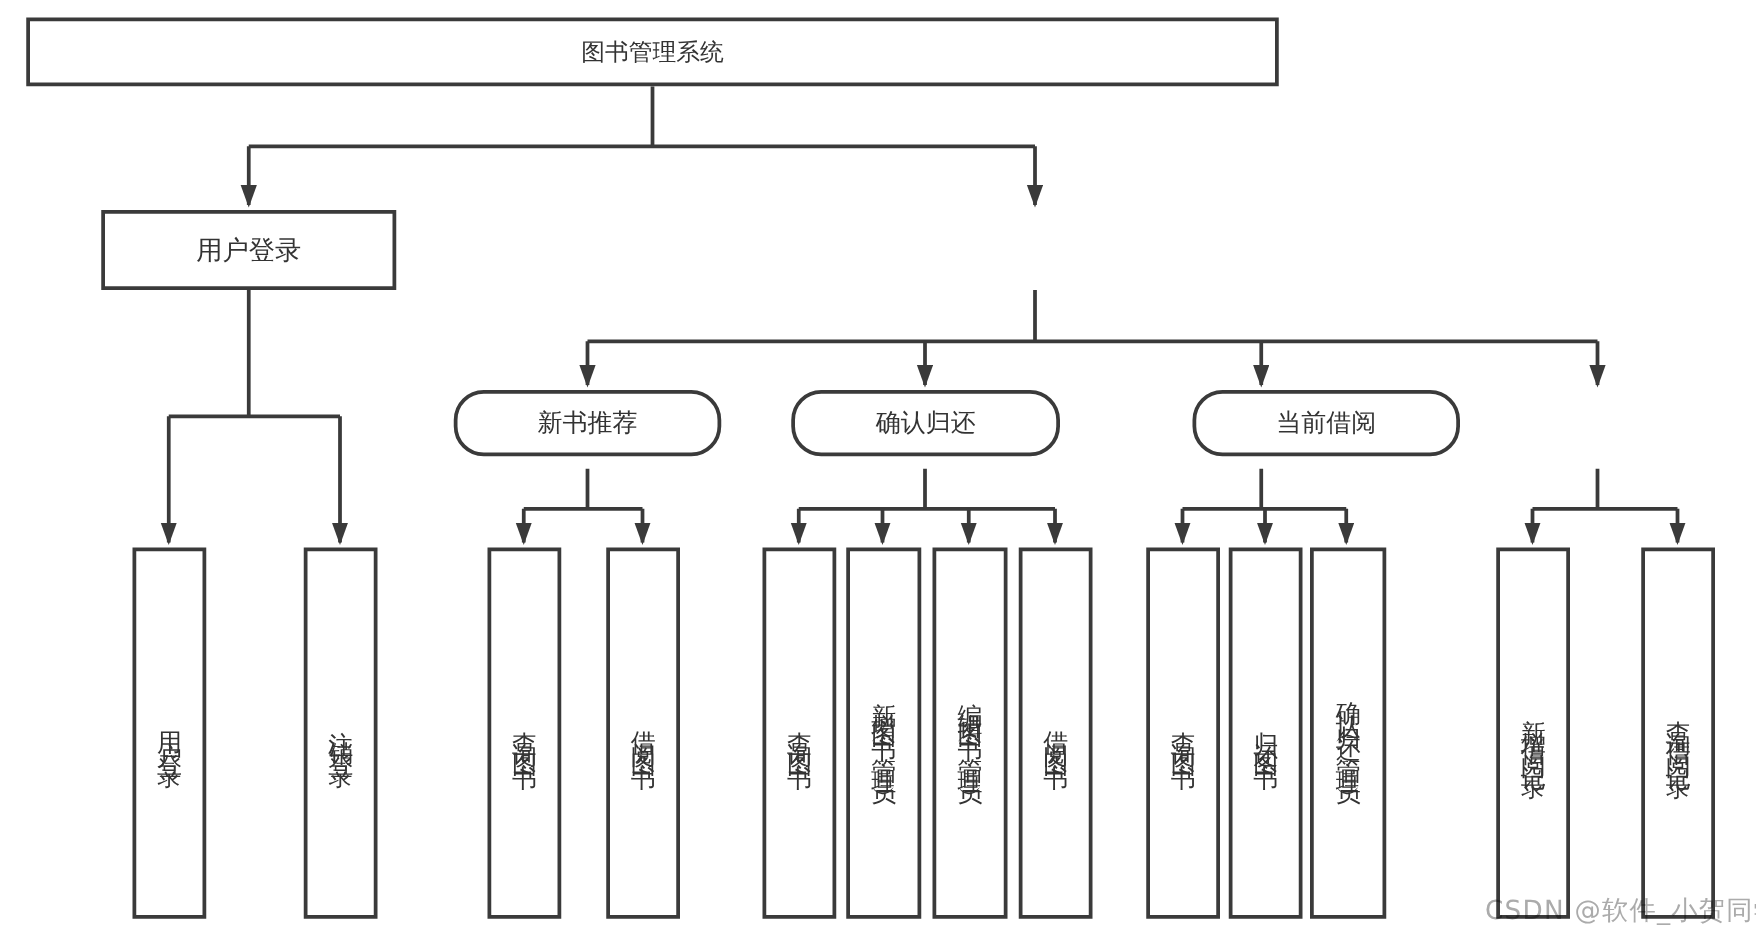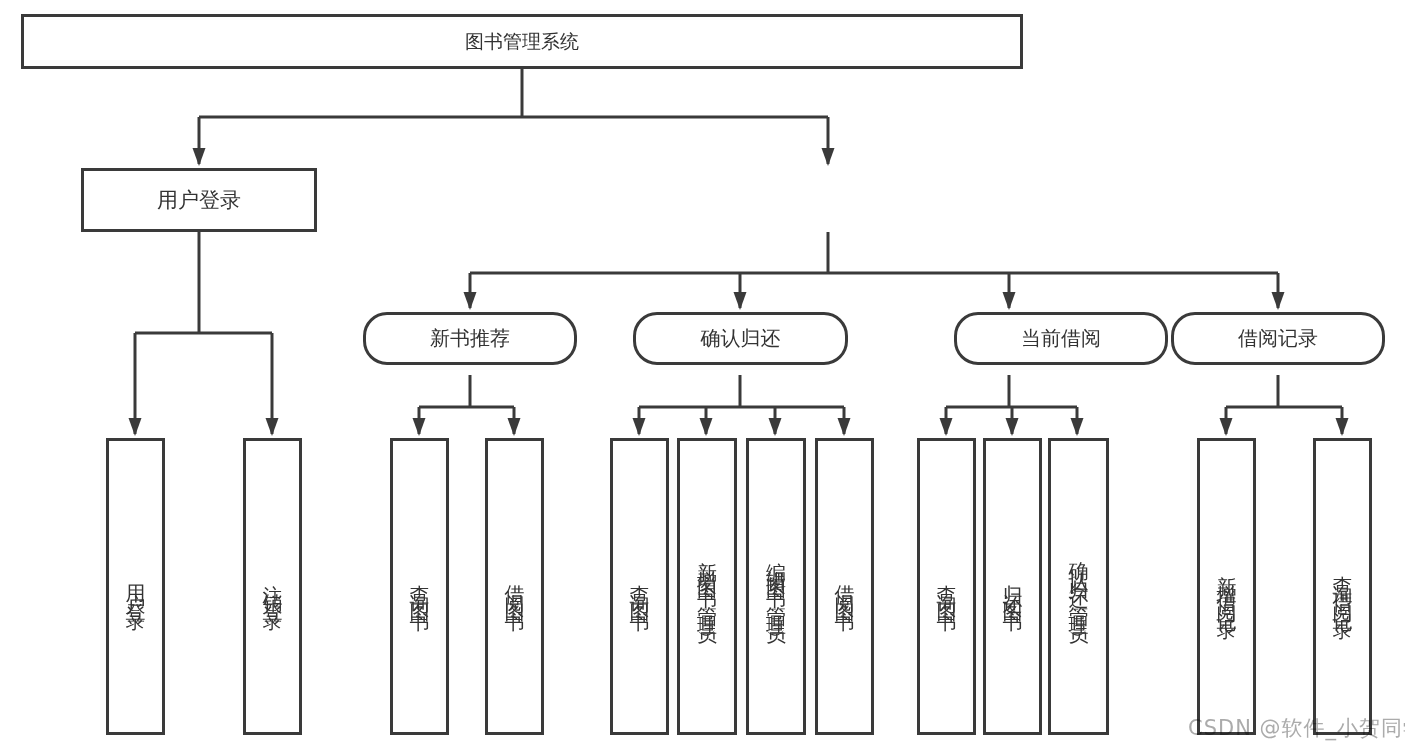--- a/index.html
+++ b/index.html
@@ -125,23 +125,20 @@
 
   <div class="node lvl3" style="left:363px;width:214px;">
     <span>新书推荐</span>
   </div>
   <div class="node lvl3" style="left:633px;width:215px;">
     <span>确认归还</span>
   </div>
   <div class="node lvl3" style="left:954px;width:214px;">
     <span>当前借阅</span>
   </div>
-  <div class="node lvl3" style="left:1171px;width:214px;">
-    <span>借阅记录</span>
-  </div>
 
   <div class="node leaf" style="left:106px;">
     <span class="leaf-text">用户登录</span>
   </div>
   <div class="node leaf" style="left:243px;">
     <span class="leaf-text">注销登录</span>
   </div>
 
   <div class="node leaf" style="left:390px;">
     <span class="leaf-text">查询图书</span>

